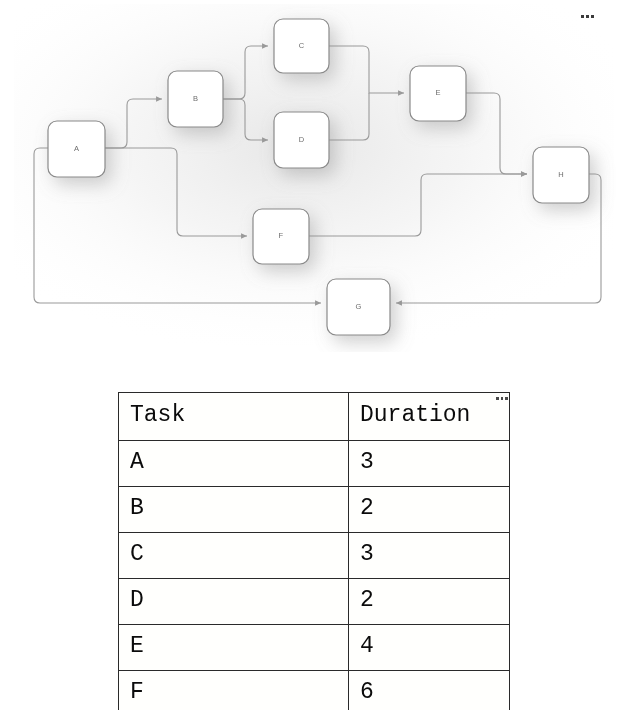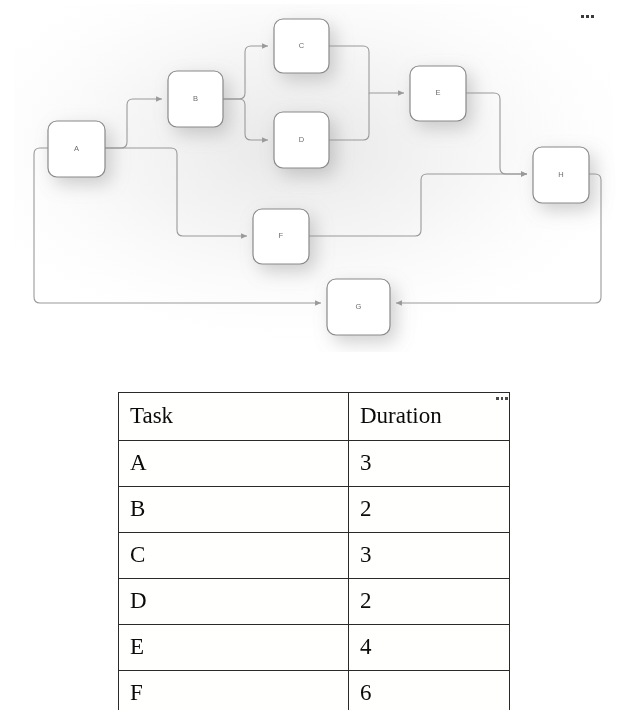--- a/index.html
+++ b/index.html
@@ -52,21 +52,21 @@
     width:391px;
     border-collapse:collapse;
     table-layout:fixed;
     background:#fffffd;
     border:1.5px solid #4a4a4a;
   }
   table.task-table col.c1{width:230px;}
   table.task-table col.c2{width:161px;}
   table.task-table th,table.task-table td{
     border:1.2px solid #2a2a2a;
-    font-family:Liberation Serif, serif;
+    font-family:Liberation Mono, monospace;
     font-weight:normal;
     font-size:23px;
     color:#0b0b0b;
     text-align:left;
     padding:2px 0 4px 11px;
     height:39px;
     line-height:1;
     vertical-align:middle;
     background:#fffffd;
   }

